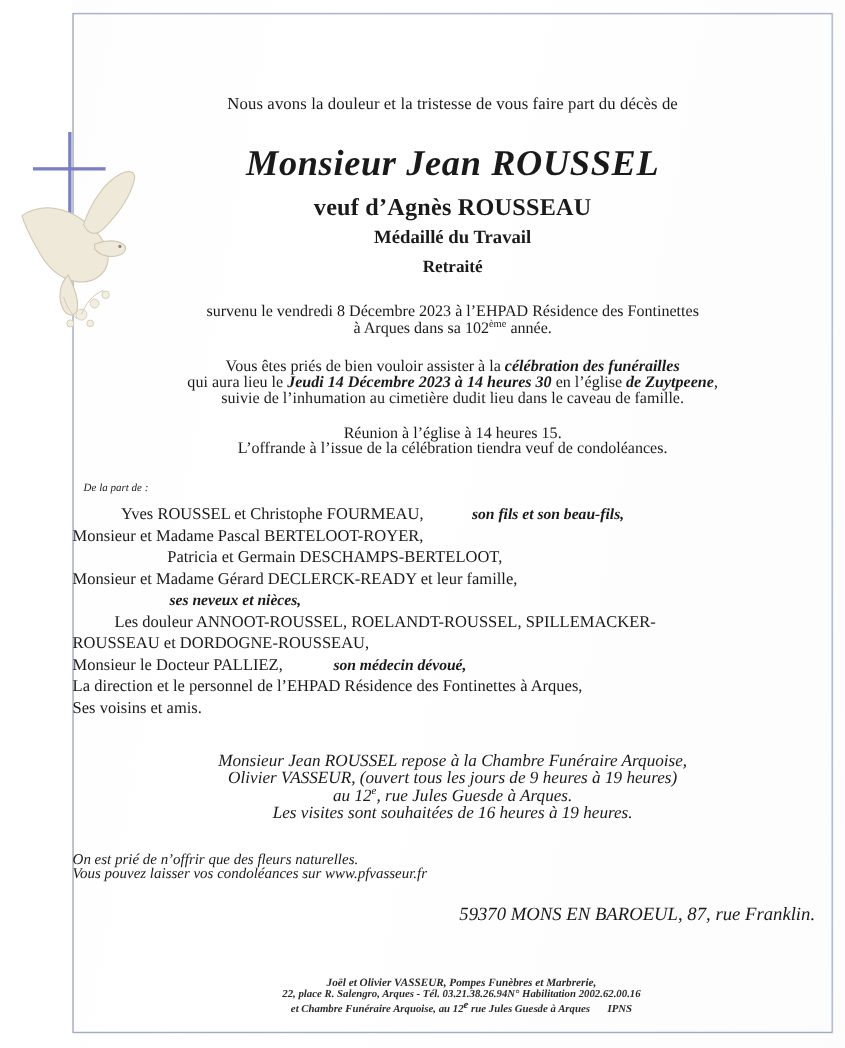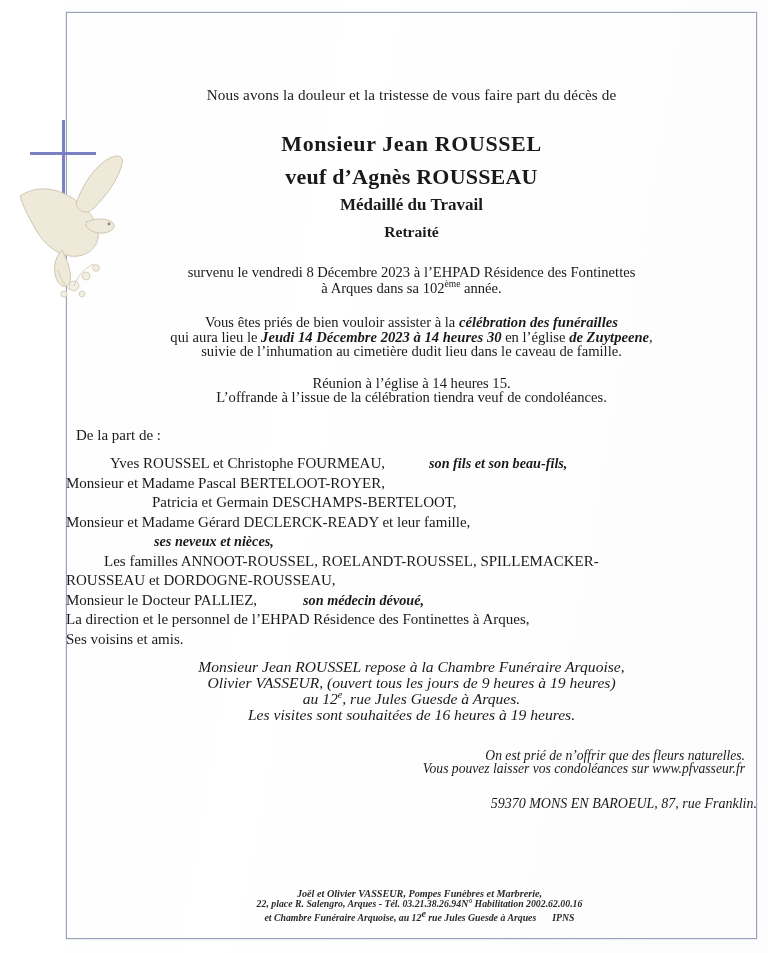--- a/index.html
+++ b/index.html
@@ -59,21 +59,22 @@
 
   .intro {
     text-align: center;
     font-size: 15.2px;
     margin-top: 74px;
     letter-spacing: .1px;
   }
   .name {
     text-align: center;
     font-weight: bold;
-    font-size: 22px;
+    font-style: italic;
+    font-size: 33px;
     margin-top: 27px;
     letter-spacing: .6px;
   }
   .spouse {
     text-align: center;
     font-weight: bold;
     font-size: 22px;
     margin-top: 7px;
     letter-spacing: .2px;
   }
@@ -102,21 +103,22 @@
   .ceremony i { font-weight: bold; font-style: italic; }
 
   .reunion {
     text-align: center;
     font-size: 14.6px;
     margin-top: 17px;
     line-height: 1.42;
   }
 
   .fromlabel {
-    font-size: 15px;
+    font-style: italic;
+    font-size: 10px;
     margin-top: 22px;
     margin-left: 10px;
   }
 
   .family {
     margin-top: 10px;
     font-size: 15px;
     line-height: 1.30;
   }
   .family .row { white-space: nowrap; }
@@ -130,39 +132,39 @@
   .ind3 { }
   .ind4 { padding-left: 88px; }
   .ind0 { padding-left: 38px; }
   .gap  { display:inline-block; width: 44px; }
   .gap2 { display:inline-block; width: 46px; }
 
   .repose {
     text-align: center;
     font-style: italic;
     font-size: 15.6px;
-    margin-top: 10px;
+    margin-top: 30px;
     line-height: 1.38;
   }
   .supi { font-size: 10px; vertical-align: super; font-style: italic; }
 
   .closing {
-    text-align: right;
+    text-align: left;
     font-style: italic;
     font-size: 13.6px;
     margin-top: 26px;
     line-height: 1.45;
     padding-right: 12px;
   }
   .addr {
     text-align: right;
     font-style: italic;
-    font-size: 14px;
+    font-size: 17px;
     margin-top: 20px;
-    padding-right: 0;
+    padding-right: 16px;
   }
 
   .footer {
     position: absolute;
     left: 16px; right: 0;
     bottom: 16px;
     text-align: center;
     font-style: italic;
     font-weight: bold;
     font-size: 10.2px;
@@ -238,21 +240,21 @@
     </div>
 
     <div class="fromlabel">De la part de :</div>
 
     <div class="family">
       <div class="row ind1"><span>Yves ROUSSEL et Christophe FOURMEAU,</span><span class="gap"></span><span class="rel">son fils et son beau-fils,</span></div>
       <div class="row ind3"><span>Monsieur et Madame Pascal BERTELOOT-ROYER,</span></div>
       <div class="row ind2"><span>Patricia et Germain DESCHAMPS-BERTELOOT,</span></div>
       <div class="row ind3"><span>Monsieur et Madame Gérard DECLERCK-READY et leur famille,</span></div>
       <div class="row ind4"><span class="rel">ses neveux et nièces,</span></div>
-      <div class="row ind0"><span>Les familles ANNOOT-ROUSSEL, ROELANDT-ROUSSEL, SPILLEMACKER-</span></div>
+      <div class="row ind0"><span>Les douleur ANNOOT-ROUSSEL, ROELANDT-ROUSSEL, SPILLEMACKER-</span></div>
       <div class="row"><span>ROUSSEAU et DORDOGNE-ROUSSEAU,</span></div>
       <div class="row ind3"><span>Monsieur le Docteur PALLIEZ,</span><span class="gap2"></span><span class="rel">son médecin dévoué,</span></div>
       <div class="row ind3"><span>La direction et le personnel de l’EHPAD Résidence des Fontinettes à Arques,</span></div>
       <div class="row ind3"><span>Ses voisins et amis.</span></div>
     </div>
 
     <div class="repose">
       <div class="line">Monsieur Jean ROUSSEL repose à la Chambre Funéraire Arquoise,</div>
       <div class="line">Olivier VASSEUR, (ouvert tous les jours de 9 heures à 19 heures)</div>
       <div class="line"><span>au 12</span><span class="supi">e</span><span>, rue Jules Guesde à Arques.</span></div>

